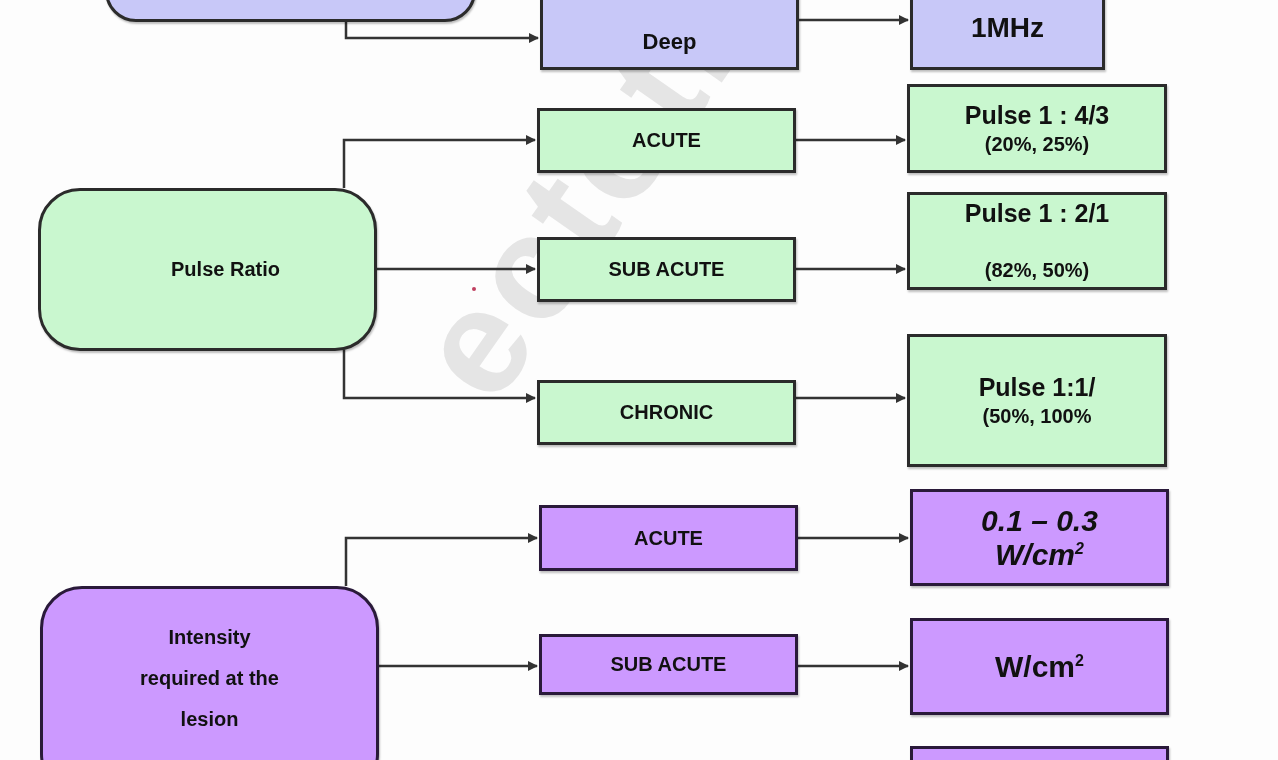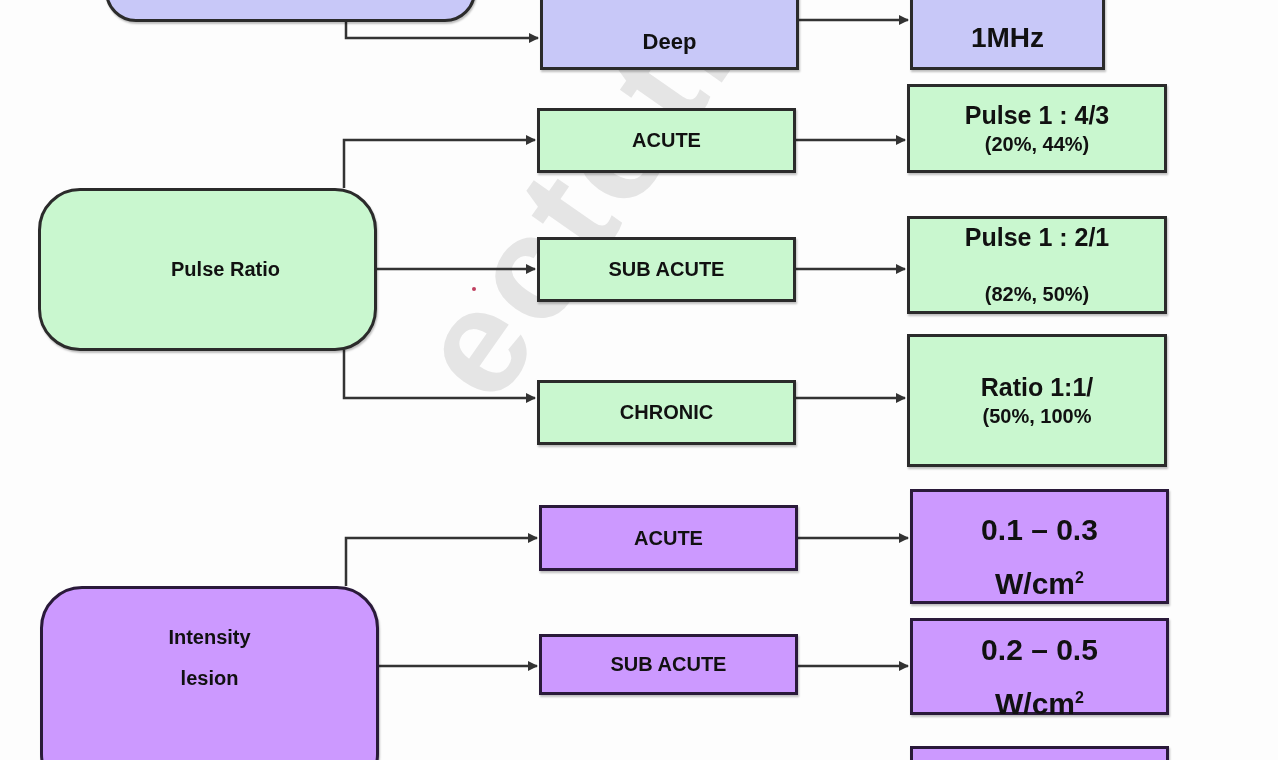--- a/index.html
+++ b/index.html
@@ -12,21 +12,21 @@
       position: absolute; box-sizing: border-box;
       border: 3px solid #2b2b2b;
       display: flex; flex-direction: column; align-items: center; justify-content: center;
       text-align: center; font-weight: bold; color: #111;
       box-shadow: 1px 2px 2px rgba(0,0,0,0.25);
     }
     .rounded { border-radius: 42px; }
     .blue { background: #c8c8f8; }
     .green { background: #c9f7cf; }
     .purple { background: #cc99ff; border-color: #2a1a3a; }
-    .t-big { font-size: 28px; line-height: 34px; margin-top: 20px; }
+    .t-big { font-size: 28px; line-height: 34px; }
     .t-sub { font-size: 22px; line-height: 30px; }
     .t-small { font-size: 20px; line-height: 28px; }
     .t-mid { font-size: 20px; line-height: 33px; }
     sup { font-size: 16px; vertical-align: super; line-height: 0; }
     svg.lines { position: absolute; left: 0; top: 0; width: 1278px; height: 760px; }
     .watermark {
       position: absolute; left: 380px; top: 330px;
       font-size: 150px; font-weight: bold; color: rgba(170,170,170,0.28);
       transform: rotate(-55deg); transform-origin: left top;
       white-space: nowrap; letter-spacing: 6px; pointer-events: none;
@@ -83,48 +83,48 @@
 </div>
 <div class="box green" style="left:537px; top:237px; width:259px; height:65px;">
   <div class="t-mid">SUB ACUTE</div>
 </div>
 <div class="box green" style="left:537px; top:380px; width:259px; height:65px;text-align:center;">
   <div class="t-mid">CHRONIC</div>
 </div>
 
 <div class="box green" style="left:907px; top:84px; width:260px; height:89px;">
   <div class="t-sub" style="font-size:25px;">Pulse 1 : 4/3</div>
-  <div class="t-small">(20%, 44%)</div>
+  <div class="t-small">(20%, 25%)</div>
 </div>
-<div class="box green" style="left:907px; top:216px; width:260px; height:98px;gap:28px;">
+<div class="box green" style="left:907px; top:192px; width:260px; height:98px;gap:28px;">
   <div class="t-sub" style="font-size:25px;">Pulse 1 : 2/1</div>
   <div class="t-small">(82%, 50%)</div>
 </div>
 <div class="box green" style="left:907px; top:334px; width:260px; height:133px;">
-  <div class="t-sub" style="font-size:25px;">Ratio 1:1/</div>
+  <div class="t-sub" style="font-size:25px;">Pulse 1:1/</div>
   <div class="t-small">(50%, 100%</div>
 </div>
 
 <div class="box rounded purple" style="left:40px; top:586px; width:339px; height:210px; justify-content:flex-start; padding-top:28px;">
   <div class="t-mid" style="line-height:41px;">Intensity</div>
+  <div class="t-mid" style="line-height:41px;">required at the</div>
   <div class="t-mid" style="line-height:41px;text-align:right;">lesion</div>
 </div>
 
 <div class="box purple" style="left:539px; top:505px; width:259px; height:66px;">
   <div class="t-mid">ACUTE</div>
 </div>
 <div class="box purple" style="left:539px; top:634px; width:259px; height:61px;">
   <div class="t-mid">SUB ACUTE</div>
 </div>
 
-<div class="box purple" style="left:910px; top:489px; width:259px; height:115px;">
+<div class="box purple" style="left:910px; top:489px; width:259px; height:97px;font-style:italic;">
   <div class="t-big" style="font-size:30px;">0.1 – 0.3</div>
   <div class="t-big" style="font-size:30px;">
     <span>W/cm</span><sup>2</sup>
   </div>
 </div>
 <div class="box purple" style="left:910px; top:618px; width:259px; height:97px;">
-  <div class="t-big" style="font-size:30px;">0.2 – 0.5</div>
   <div class="t-big" style="font-size:30px;">
     <span>W/cm</span><sup>2</sup>
   </div>
 </div>
 <div class="box purple" style="left:910px; top:746px; width:259px; height:60px;"></div>
 
 </body></html>

